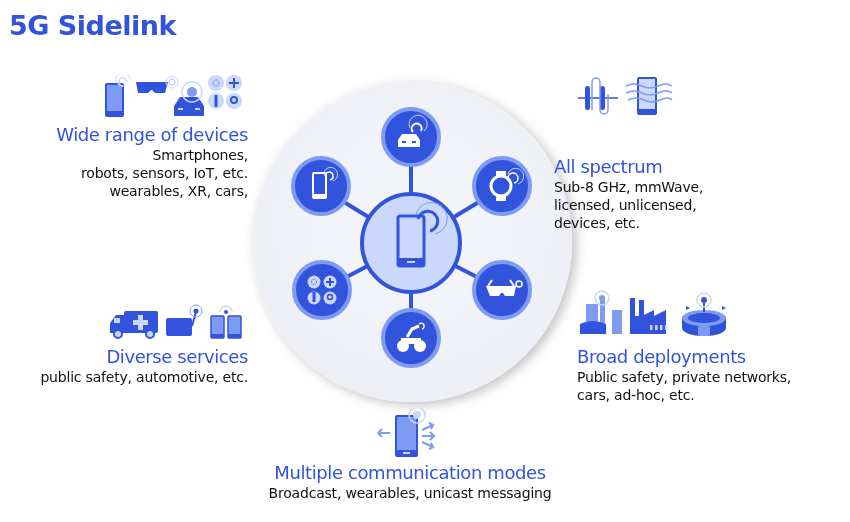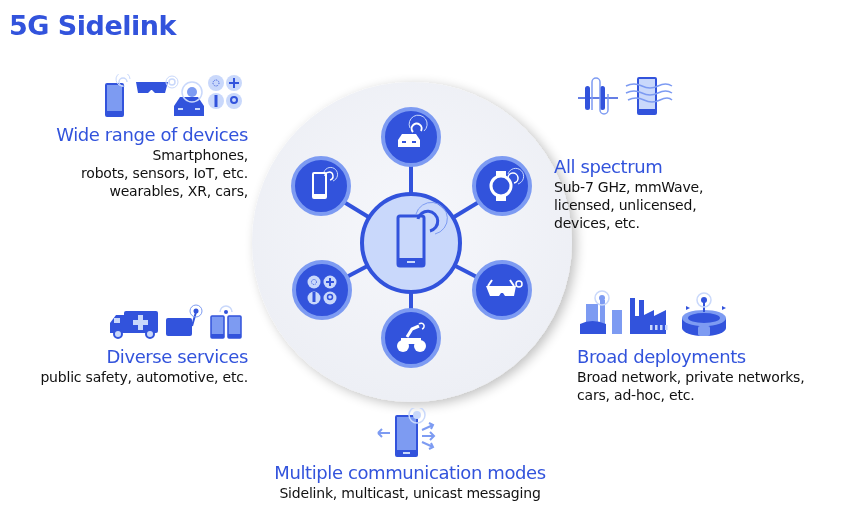--- a/index.html
+++ b/index.html
@@ -167,21 +167,21 @@
       <rect x="62" y="2" width="18" height="36" rx="1" fill="#C9D8FB" stroke="#3253DC" stroke-width="2"></rect>
       <rect x="62" y="33" width="18" height="5" fill="#3253DC"></rect>
       <path d="M50,10 q8,-4 16,0 t16,0 t14,0" fill="none" stroke="#7D9BF2" stroke-width="1.5"></path>
       <path d="M50,17 q8,-4 16,0 t16,0 t14,0" fill="none" stroke="#7D9BF2" stroke-width="1.5"></path>
       <path d="M52,24 q8,-4 16,0 t16,0 t12,0" fill="none" stroke="#7D9BF2" stroke-width="1.5"></path>
     </g>
   </svg>
 </div>
 <div class="block" style="left:554px; top:124px;margin-top:32px;">
   <h2>All spectrum</h2>
-  <p>Sub-7 GHz, mmWave,</p>
+  <p>Sub-8 GHz, mmWave,</p>
   <p>licensed, unlicensed,</p>
   <p>devices, etc.</p>
 </div>
 
 <div class="icons" style="left:108px; top:304px;">
   <svg width="138" height="36" viewBox="0 0 138 36">
     <g>
       <rect x="16" y="7" width="34" height="22" rx="2" fill="#3253DC"></rect>
       <path d="M2,29 v-10 l6,-8 h10 v18 z" fill="#3253DC"></path>
       <rect x="6" y="14" width="6" height="5" fill="#C9D8FB"></rect>
@@ -238,21 +238,21 @@
       <line x1="126" y1="10" x2="126" y2="22" stroke="#3253DC" stroke-width="2"></line>
       <circle cx="126" cy="10" r="3" fill="#3253DC"></circle>
       <circle cx="126" cy="10" r="7" fill="none" stroke="#C9D8FB" stroke-width="1.5"></circle>
       <path d="M108,22 v-6 l4,2 l-4,2" fill="#3253DC"></path>
       <path d="M144,22 v-6 l4,2 l-4,2" fill="#3253DC"></path>
     </g>
   </svg>
 </div>
 <div class="block" style="left:577px; top:346px;">
   <h2>Broad deployments</h2>
-  <p>Broad network, private networks,</p>
+  <p>Public safety, private networks,</p>
   <p>cars, ad-hoc, etc.</p>
 </div>
 
 <div class="icons" style="left:374px; top:408px;">
   <svg width="70" height="52" viewBox="0 0 70 52">
     <g>
       <line x1="4" y1="25" x2="16" y2="25" stroke="#7D9BF2" stroke-width="2"></line>
       <path d="M4,25 l4,-4 M4,25 l4,4" stroke="#7D9BF2" stroke-width="2" fill="none"></path>
       <rect x="22" y="8" width="21" height="40" rx="1" fill="#7D9BF2" stroke="#3253DC" stroke-width="2"></rect>
       <rect x="22" y="42" width="21" height="6" fill="#3253DC"></rect>
@@ -260,14 +260,14 @@
       <circle cx="43" cy="7" r="4" fill="#C9D8FB"></circle>
       <circle cx="43" cy="7" r="8" fill="none" stroke="#C9D8FB" stroke-width="1.5"></circle>
       <path d="M48,22 l11,-5 M55,15 l4,2 l-2,4" stroke="#7D9BF2" stroke-width="2" fill="none"></path>
       <path d="M48,28 h12 M56,24 l4,4 l-4,4" stroke="#7D9BF2" stroke-width="2" fill="none"></path>
       <path d="M48,34 l11,5 M57,35 l2,4 l-4,2" stroke="#7D9BF2" stroke-width="2" fill="none"></path>
     </g>
   </svg>
 </div>
 <div class="block center-align" style="left:0; width:820px; top:462px;">
   <h2>Multiple communication modes</h2>
-  <p>Sidelink, multicast, unicast messaging</p>
+  <p>Broadcast, wearables, unicast messaging</p>
 </div>
 
 </body></html>

